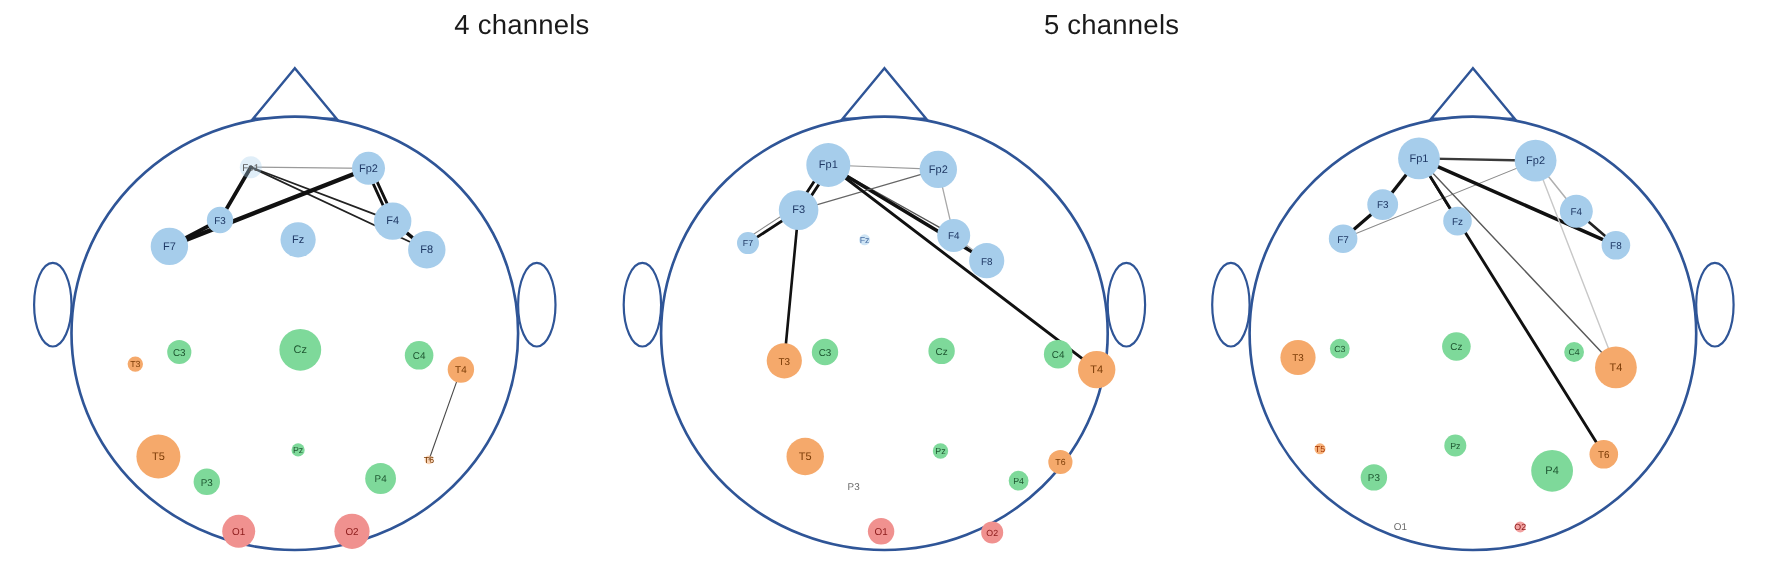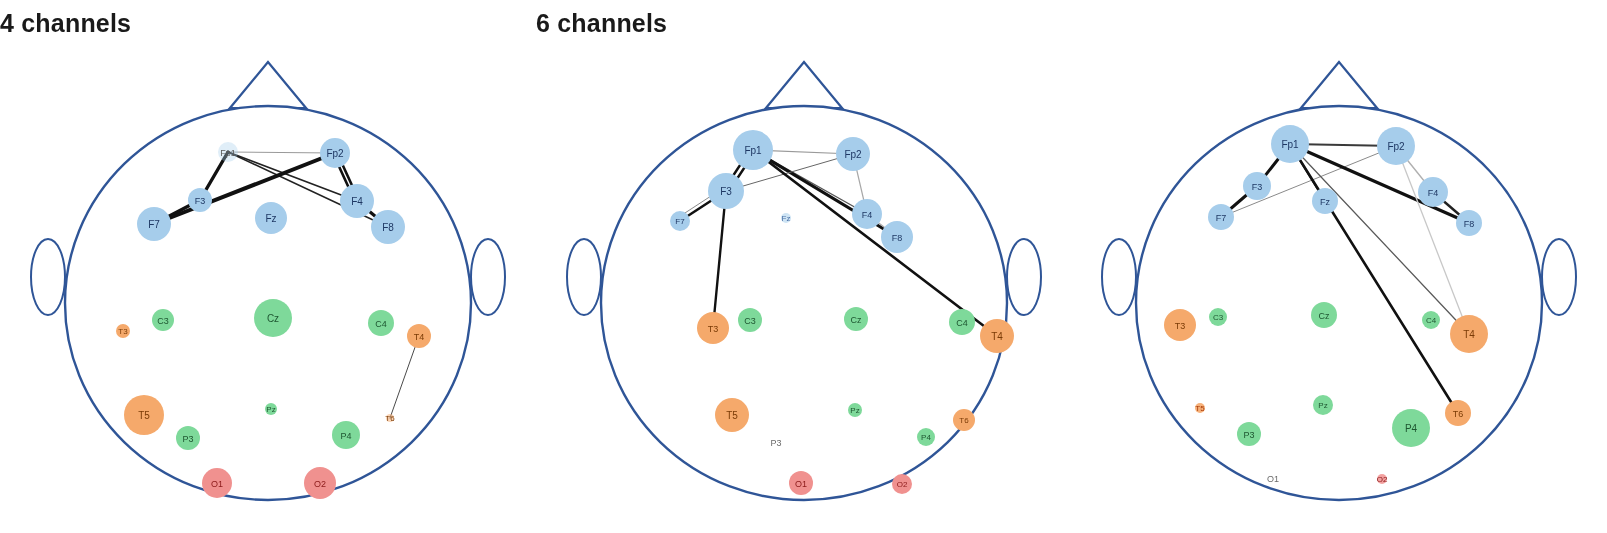--- a/index.html
+++ b/index.html
@@ -27,23 +27,23 @@
   }
   #panel-0 { left: 0px; }
   #panel-1 { left: 536px; }
   #panel-2 { left: 1071px; }
 
   .panel-title {
     position: absolute;
     top: 9px;
     left: 0;
     width: 100%;
-    text-align: left;
+    text-align: right;
     font-size: 25px;
-    font-weight: 700;
+    font-weight: 400;
     color: #1a1a1a;
     font-family: "Liberation Sans", sans-serif;
     letter-spacing: 0.2px;
   }
   .head-svg {
     position: absolute;
     top: 60px;
     left: 0;
     width: 536px;
     height: 473px;
@@ -155,21 +155,21 @@
           </g>
           <g>
             <circle cx="320" cy="423" r="16" fill="#f0918f" fill-opacity="1"></circle>
             <text x="320" y="423.5" font-size="9" fill="#8b1a1a" fill-opacity="1" class="node-label">O2</text>
           </g>
         </g>
       </svg>
   </div>
 
   <div class="panel" id="panel-1">
-    <div class="panel-title">6 channels</div>
+    <div class="panel-title">5 channels</div>
     <svg class="head-svg" viewBox="0 0 536 473">
         <path d="M 268 2 L 230 48 L 306 48 Z" fill="none" stroke="#2f5597" stroke-width="2.2" stroke-linejoin="miter"></path>
         <ellipse cx="48" cy="217" rx="17" ry="38" fill="none" stroke="#2f5597" stroke-width="2"></ellipse>
         <ellipse cx="488" cy="217" rx="17" ry="38" fill="none" stroke="#2f5597" stroke-width="2"></ellipse>
         <ellipse cx="268" cy="243" rx="203" ry="197" fill="#ffffff" stroke="#2f5597" stroke-width="2.4"></ellipse>
         <g>
           <line x1="217" y1="90" x2="317" y2="94" stroke="#9a9a9a" stroke-width="1.1" stroke-linecap="round"></line>
           <line x1="219.0879271620497" y1="91.37497642378882" x2="192.0879271620497" y2="132.37497642378884" stroke="#111111" stroke-width="2.6" stroke-linecap="round"></line>
           <line x1="214.9120728379503" y1="88.62502357621118" x2="187.9120728379503" y2="129.62502357621116" stroke="#111111" stroke-width="2.6" stroke-linecap="round"></line>
           <line x1="190" y1="131" x2="144" y2="161" stroke="#111111" stroke-width="2.6" stroke-linecap="round"></line>

